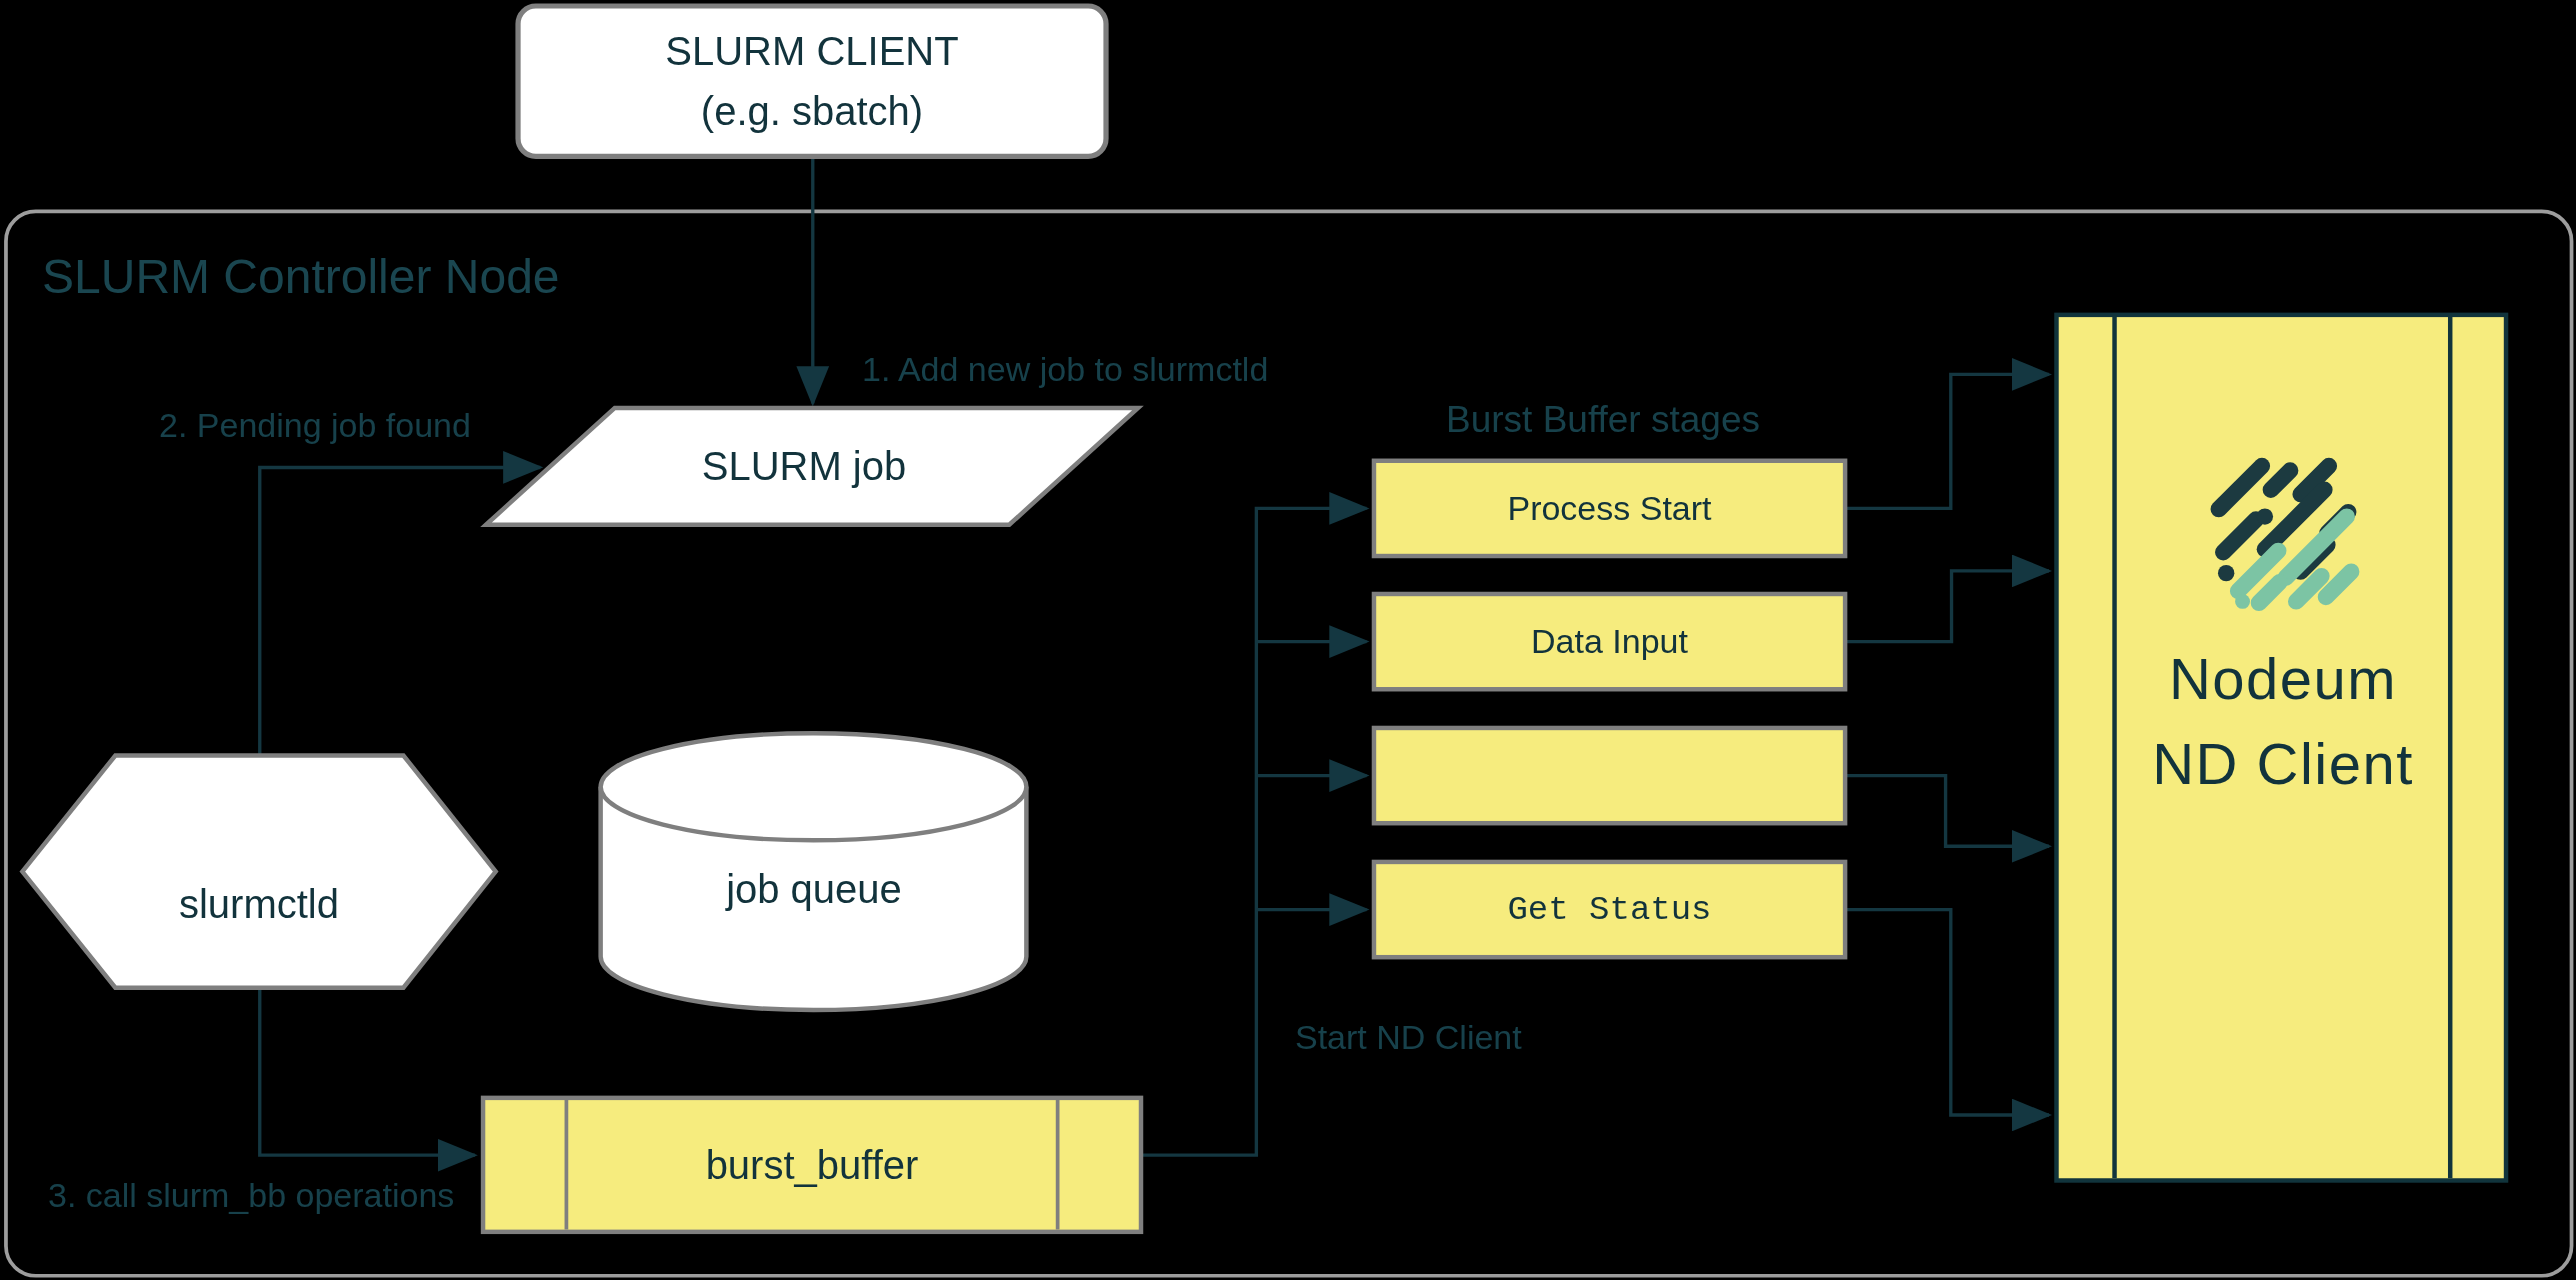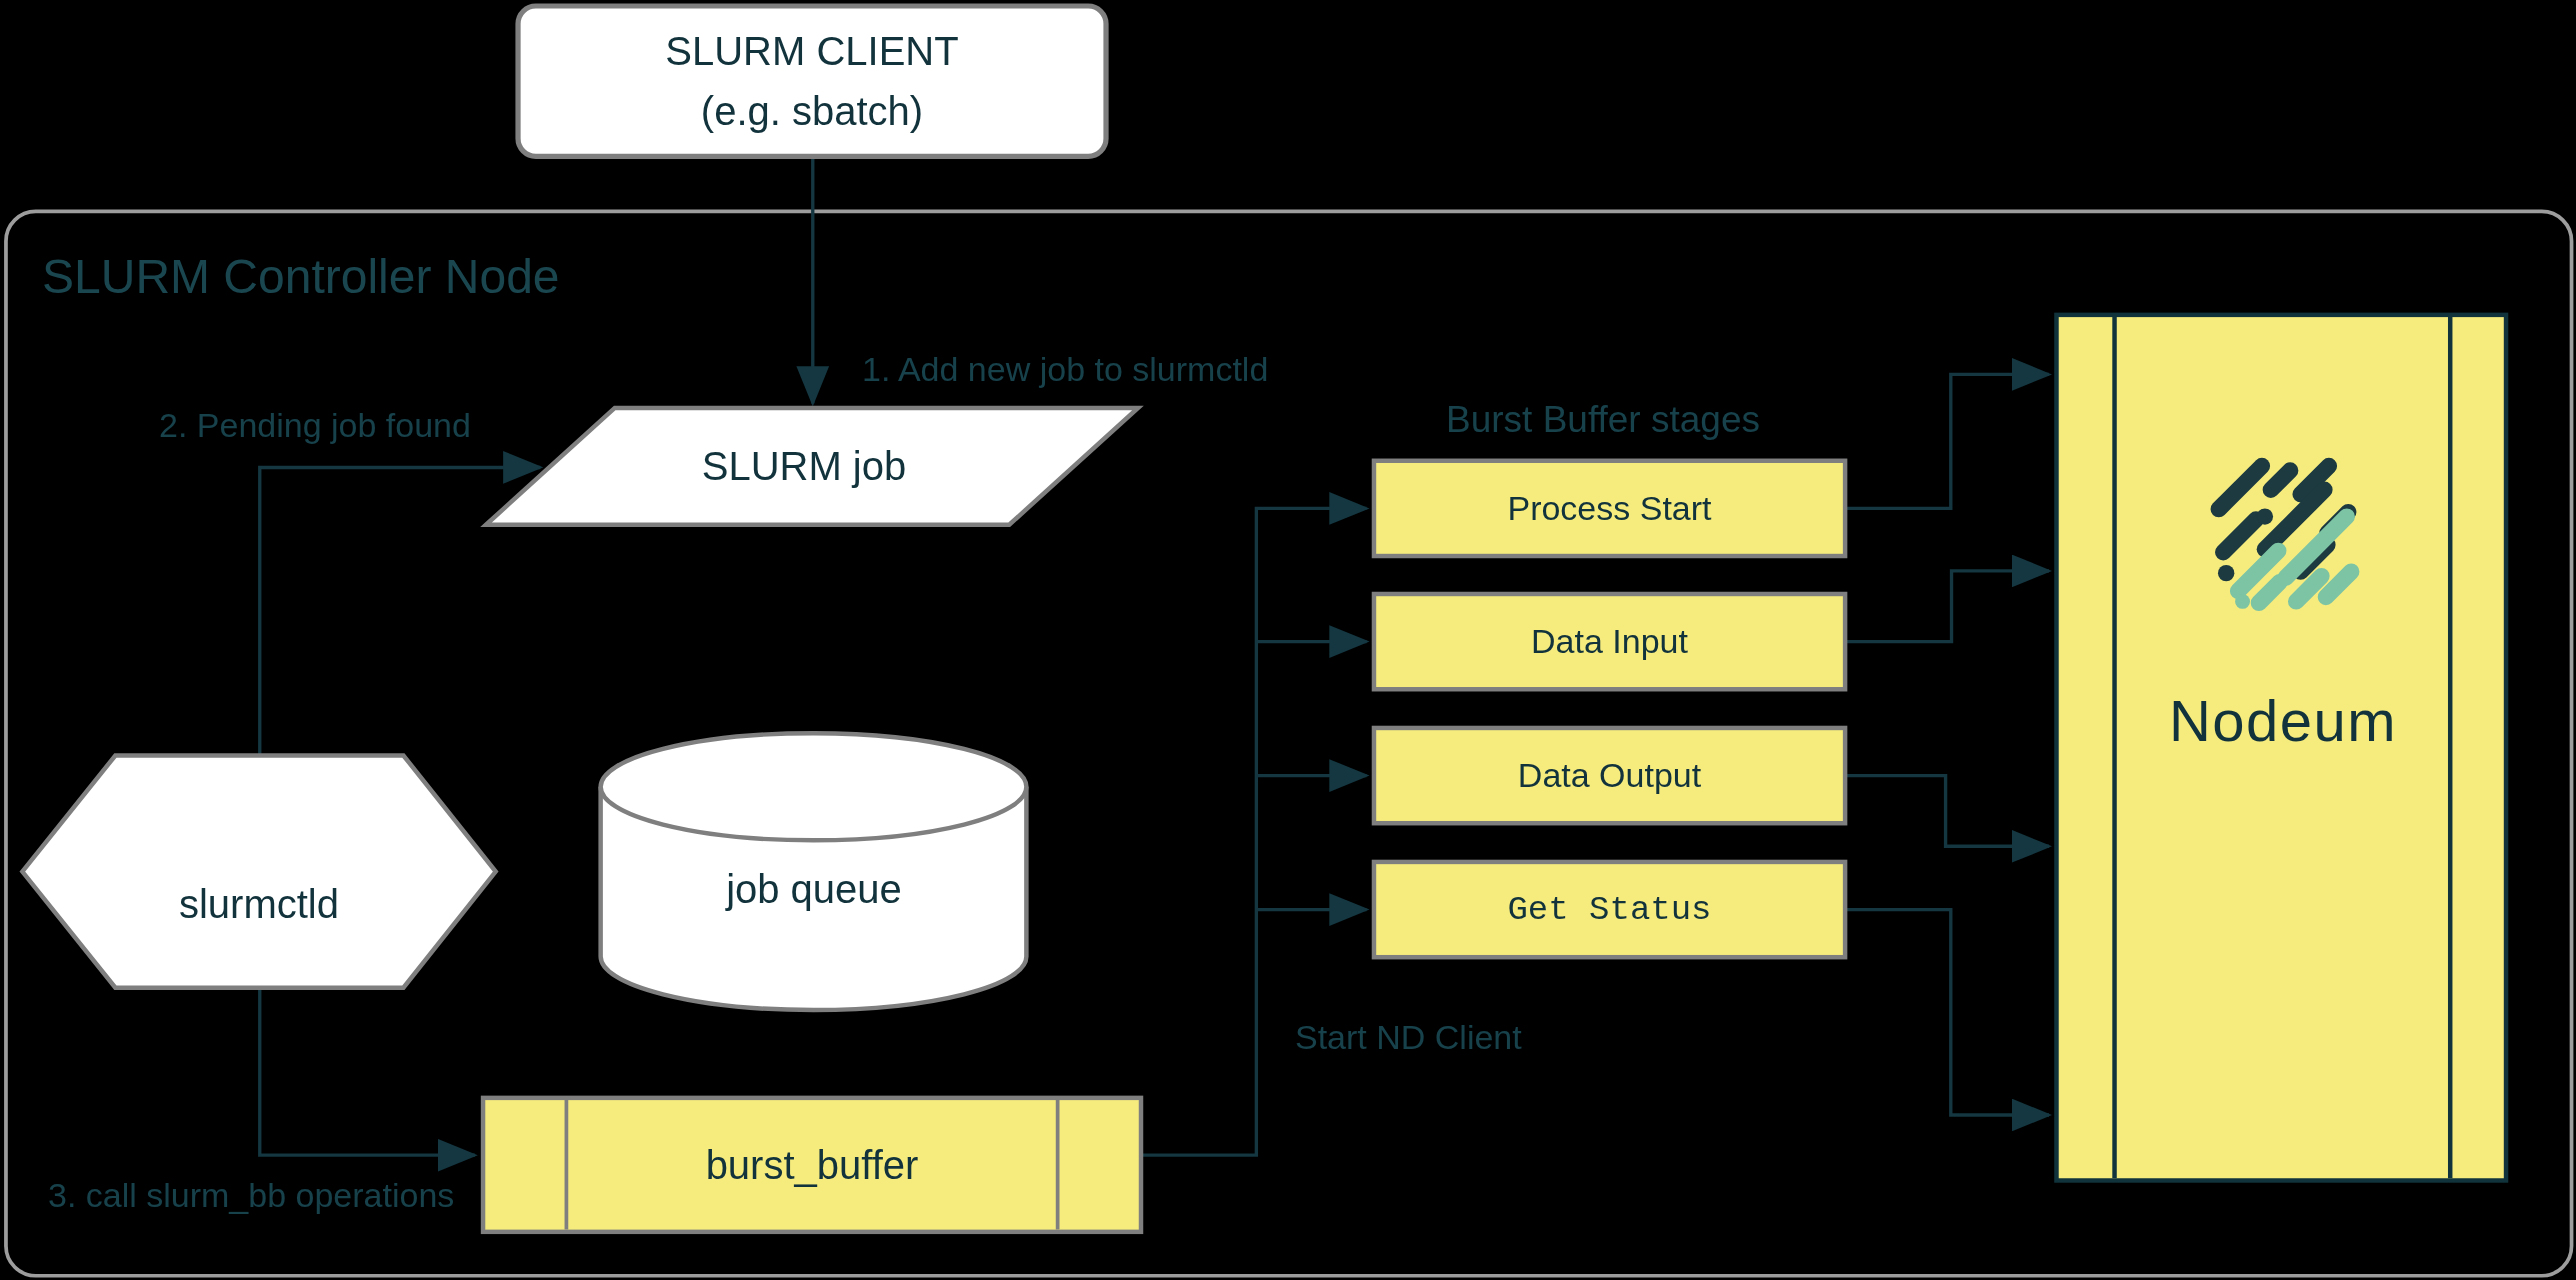--- a/index.html
+++ b/index.html
@@ -107,25 +107,25 @@
   <div class="node-text shape-label" style="left:115px;top:755px;width:288px;height:232px;margin-top:33px;">slurmctld</div>
 
   <div class="node-text shape-label" style="left:601px;top:804px;width:426px;height:171px;">job queue</div>
 
   <div class="node-text shape-label" style="left:570px;top:1098px;width:484px;height:134px;">burst_buffer</div>
 
   <div class="lbl heading" style="left:1446px;top:399px;">Burst Buffer stages</div>
 
   <div class="stage-label" style="left:1374px;top:461px;width:471px;height:95px;">Process Start</div>
   <div class="stage-label" style="left:1374px;top:594px;width:471px;height:95px;">Data Input</div>
-  <div class="stage-label" style="left:1374px;top:728px;width:471px;height:95px;">Data Output</div>
   <div class="stage-label" style="left:1374px;top:862px;width:471px;height:95px;font-family:Liberation Mono, monospace;">Get Status</div>
 
   <div class="node-text nodeum-lines" style="left:2115px;top:651px;width:336px;height:141px;">
     <div>Nodeum</div>
+    <div>ND Client</div>
   </div>
 
   <div class="lbl ann" style="left:862px;top:350px;">1. Add new job to slurmctld</div>
   <div class="lbl ann" style="left:159px;top:406px;">2. Pending job found</div>
   <div class="lbl ann" style="left:48px;top:1176px;">3. call slurm_bb operations</div>
   <div class="lbl ann a4" style="left:1295px;top:1006px;">
     <div>Start ND Client</div>
   </div>
 
 </div>

